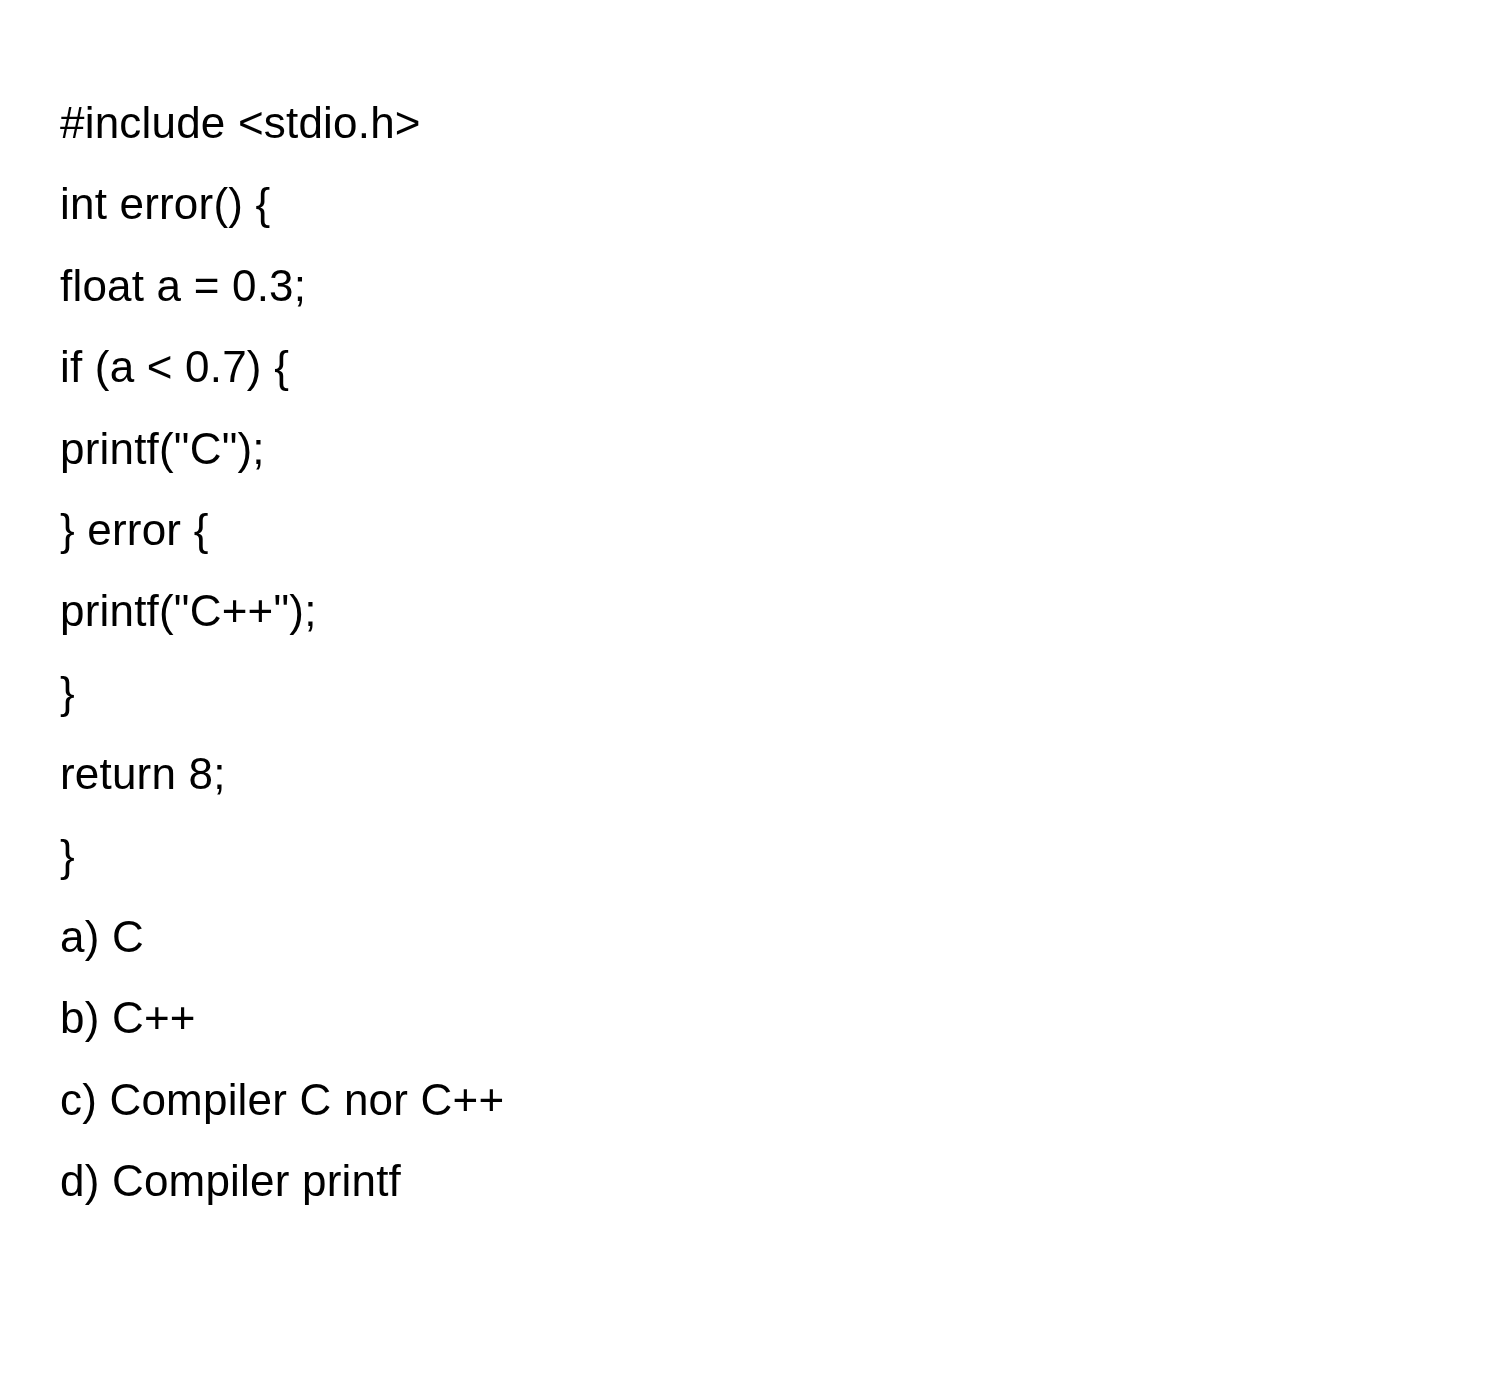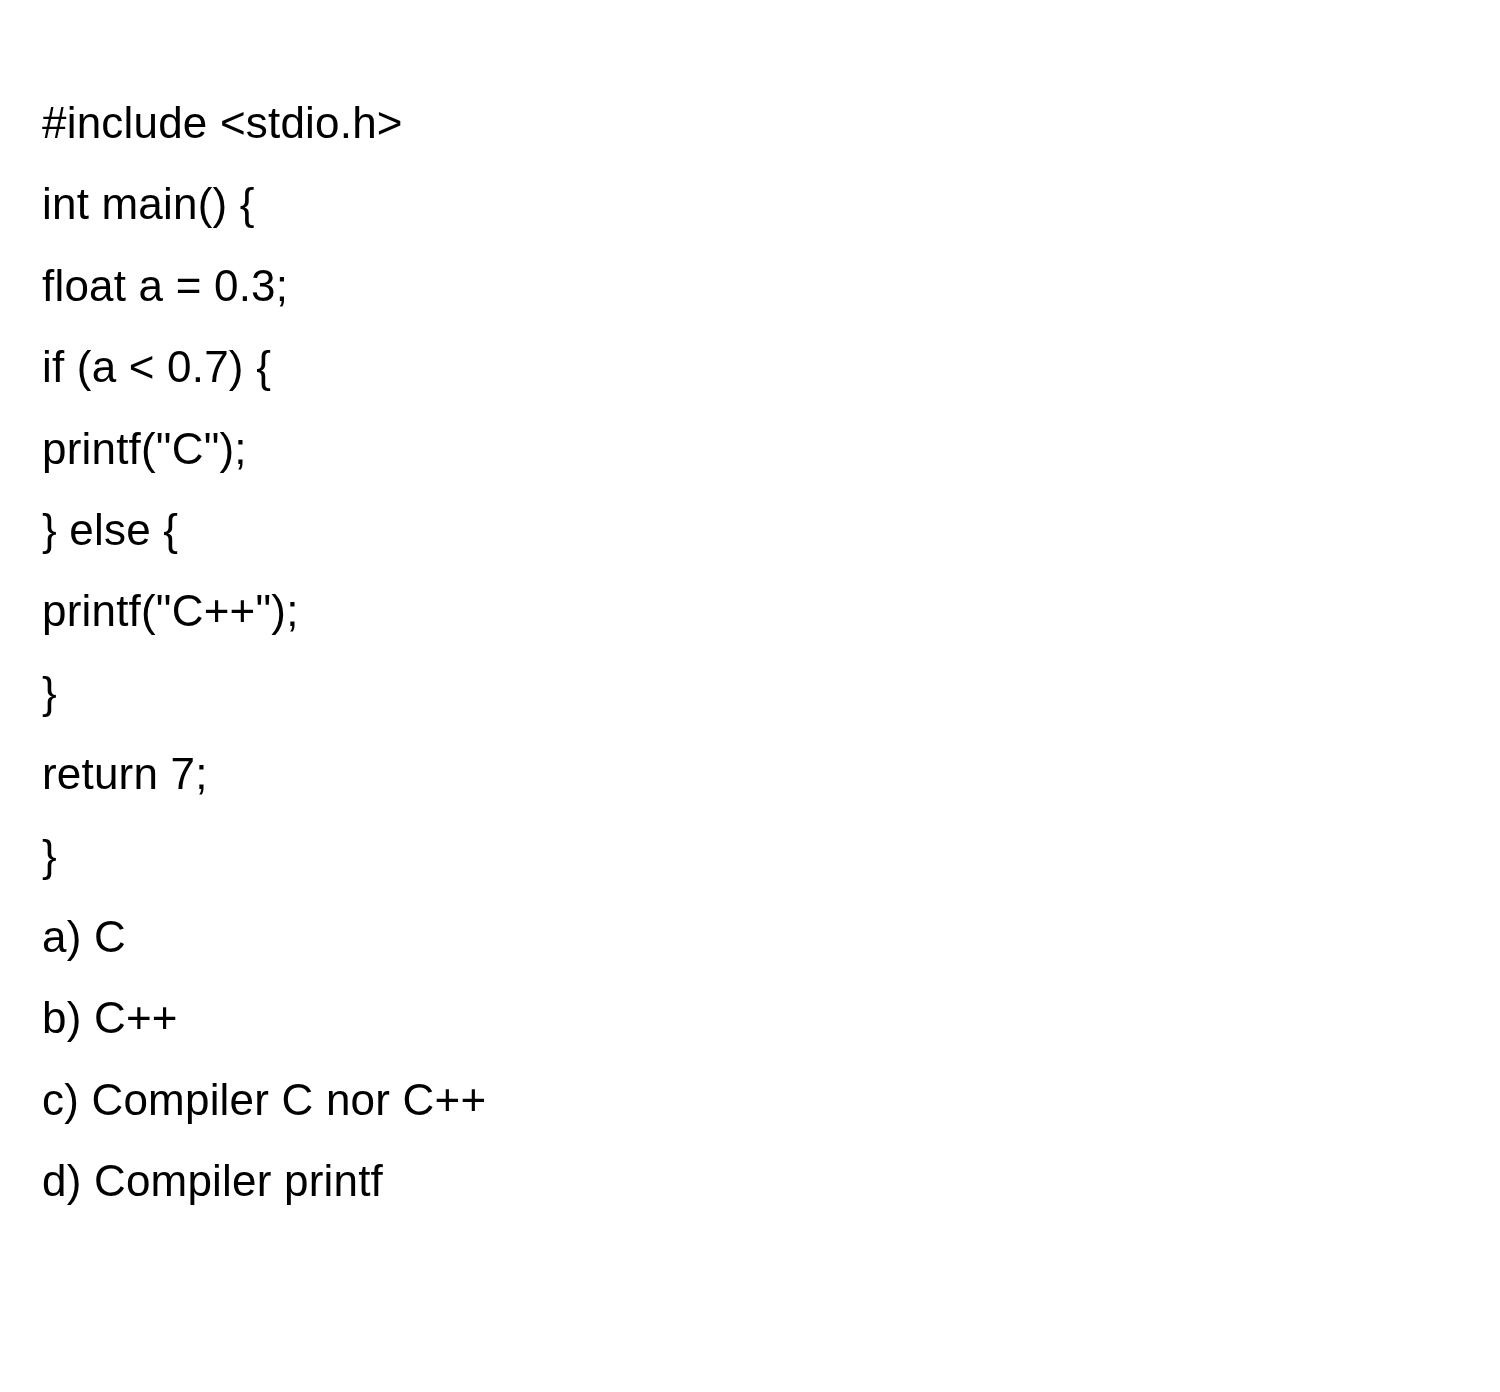--- a/index.html
+++ b/index.html
@@ -13,31 +13,32 @@
       background: #ffffff;
       font-family: -apple-system, BlinkMacSystemFont, "Segoe UI", Helvetica, Arial, sans-serif;
       padding: 82px 42px;
     }
     .line {
       font-size: 44px;
       line-height: 1.85;
       color: #000000;
       letter-spacing: 0.2px;
       font-weight: 400;
+      margin-left: 18px;
     }
   </style>
 </head>
 <body>
 
 <div class="line">#include &lt;stdio.h&gt;</div>
-<div class="line">int main() {</div>
+<div class="line">int error() {</div>
 <div class="line">float a = 0.3;</div>
 <div class="line">if (a &lt; 0.7) {</div>
 <div class="line">printf("C");</div>
-<div class="line">} else {</div>
+<div class="line">} error {</div>
 <div class="line">printf("C++");</div>
 <div class="line">}</div>
-<div class="line">return 7;</div>
+<div class="line">return 8;</div>
 <div class="line">}</div>
 <div class="line">a) C</div>
 <div class="line">b) C++</div>
 <div class="line">c) Compiler C nor C++</div>
 <div class="line">d) Compiler printf</div>
 
 </body></html>

